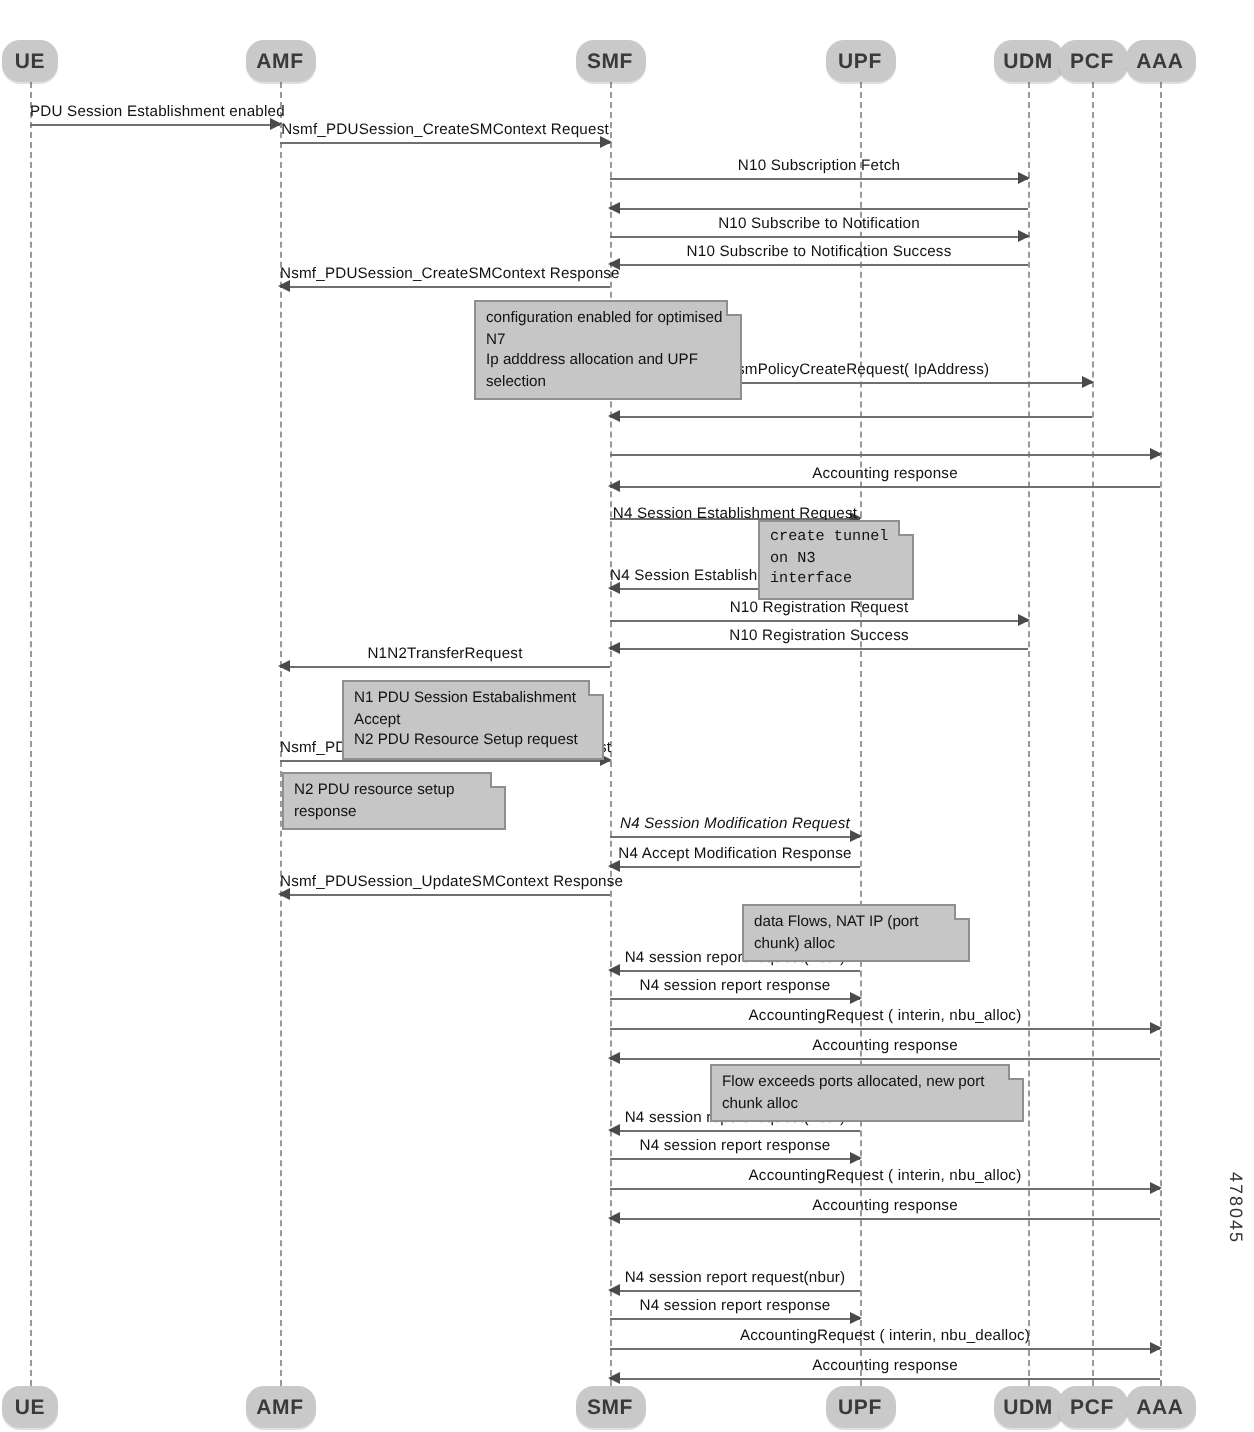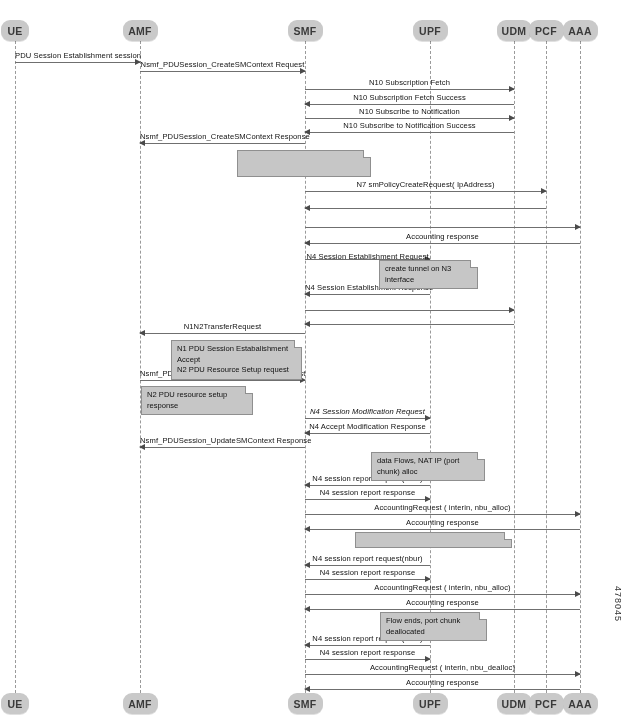--- a/index.html
+++ b/index.html
@@ -97,45 +97,46 @@
     <div class="actorbox" style="left: 528.5px; top: 693px; width: 35px;">
       <span>PCF</span>
     </div>
     <div class="actorbox" style="left: 562.5px; top: 20px; width: 35px;">
       <span>AAA</span>
     </div>
     <div class="actorbox" style="left: 562.5px; top: 693px; width: 35px;">
       <span>AAA</span>
     </div>
     <div class="msg right" style="left: 15px; top: 62px; width: 125px;"></div>
-    <div class="msglabel" style="left: 15px; width: 125px; top: 51px;">PDU Session Establishment session</div>
+    <div class="msglabel" style="left: 15px; width: 125px; top: 51px;">PDU Session Establishment enabled</div>
     <div class="msg right" style="left: 140px; top: 71px; width: 165px;"></div>
     <div class="msglabel" style="left: 140px; width: 165px; top: 60px;">Nsmf_PDUSession_CreateSMContext Request</div>
     <div class="msg right" style="left: 305px; top: 89px; width: 209px;"></div>
     <div class="msglabel" style="left: 305px; width: 209px; top: 78px;">N10 Subscription Fetch</div>
     <div class="msg left" style="left: 305px; top: 104px; width: 209px;"></div>
-    <div class="msglabel" style="left: 305px; width: 209px; top: 93px;">N10 Subscription Fetch Success</div>
     <div class="msg right" style="left: 305px; top: 118px; width: 209px;"></div>
     <div class="msglabel" style="left: 305px; width: 209px; top: 107px;">N10 Subscribe to Notification</div>
     <div class="msg left" style="left: 305px; top: 132px; width: 209px;"></div>
     <div class="msglabel" style="left: 305px; width: 209px; top: 121px;">N10 Subscribe to Notification Success</div>
     <div class="msg left" style="left: 140px; top: 143px; width: 165px;"></div>
     <div class="msglabel" style="left: 140px; width: 165px; top: 132px;">Nsmf_PDUSession_CreateSMContext Response</div>
     <div class="msg right" style="left: 305px; top: 191px; width: 241px;"></div>
     <div class="msglabel" style="left: 305px; width: 241px; top: 180px;">N7 smPolicyCreateRequest( IpAddress)</div>
     <div class="msg left" style="left: 305px; top: 208px; width: 241px;"></div>
     <div class="msg right" style="left: 305px; top: 227px; width: 275px;"></div>
     <div class="msg left" style="left: 305px; top: 243px; width: 275px;"></div>
     <div class="msglabel" style="left: 305px; width: 275px; top: 232px;">Accounting response</div>
     <div class="msg right" style="left: 305px; top: 259px; width: 125px;"></div>
     <div class="msglabel" style="left: 305px; width: 125px; top: 252px;">N4 Session Establishment Request</div>
     <div class="msg left" style="left: 305px; top: 294px; width: 125px;"></div>
     <div class="msglabel" style="left: 305px; width: 125px; top: 283px;">N4 Session Establishment Response</div>
     <div class="msg right" style="left: 305px; top: 310px; width: 209px;"></div>
+    <div class="msglabel" style="left: 305px; width: 209px; top: 299px;">N10 Registration Request</div>
     <div class="msg left" style="left: 305px; top: 324px; width: 209px;"></div>
+    <div class="msglabel" style="left: 305px; width: 209px; top: 313px;">N10 Registration Success</div>
     <div class="msg left" style="left: 140px; top: 333px; width: 165px;"></div>
     <div class="msglabel" style="left: 140px; width: 165px; top: 322px;">N1N2TransferRequest</div>
     <div class="msg right" style="left: 140px; top: 380px; width: 165px;"></div>
     <div class="msglabel" style="left: 140px; width: 165px; top: 369px;">Nsmf_PDUSession_UpdateSMContext Request</div>
     <div class="msg right" style="left: 305px; top: 418px; width: 125px;"></div>
     <div class="msglabel" style="left: 305px; width: 125px; top: 407px; font-style: italic;">N4 Session Modification Request</div>
     <div class="msg left" style="left: 305px; top: 433px; width: 125px;"></div>
     <div class="msglabel" style="left: 305px; width: 125px; top: 422px;">N4 Accept Modification Response</div>
     <div class="msg left" style="left: 140px; top: 447px; width: 165px;"></div>
     <div class="msglabel" style="left: 140px; width: 165px; top: 436px;">Nsmf_PDUSession_UpdateSMContext Response</div>
@@ -156,23 +157,23 @@
     <div class="msg left" style="left: 305px; top: 609px; width: 275px;"></div>
     <div class="msglabel" style="left: 305px; width: 275px; top: 598px;">Accounting response</div>
     <div class="msg left" style="left: 305px; top: 645px; width: 125px;"></div>
     <div class="msglabel" style="left: 305px; width: 125px; top: 634px;">N4 session report request(nbur)</div>
     <div class="msg right" style="left: 305px; top: 659px; width: 125px;"></div>
     <div class="msglabel" style="left: 305px; width: 125px; top: 648px;">N4 session report response</div>
     <div class="msg right" style="left: 305px; top: 674px; width: 275px;"></div>
     <div class="msglabel" style="left: 305px; width: 275px; top: 663px;">AccountingRequest ( interin, nbu_dealloc)</div>
     <div class="msg left" style="left: 305px; top: 689px; width: 275px;"></div>
     <div class="msglabel" style="left: 305px; width: 275px; top: 678px;">Accounting response</div>
-    <div class="note" style="left: 237px; top: 150px; width: 134px; min-height: 27px;"><span class="fold"></span></div>
-    <div class="note" style="left: 379px; top: 260px; width: 99px; min-height: 17px;"><span>create tunnel on N3 interface</span><span class="fold"></span></div>
+    <div class="note" style="left: 237px; top: 150px; width: 134px; min-height: 27px;"><span>configuration enabled for optimised N7
+Ip adddress allocation and UPF selection</span><span class="fold"></span></div>
+    <div class="note" style="left: 379px; top: 260px; width: 78px; min-height: 17px; font-family: Liberation Mono, monospace;"><span>create tunnel on N3 interface</span><span class="fold"></span></div>
     <div class="note" style="left: 171px; top: 340px; width: 131px; min-height: 26px;"><span>N1 PDU Session Estabalishment Accept
 N2 PDU Resource Setup request</span><span class="fold"></span></div>
     <div class="note" style="left: 141px; top: 386px; width: 112px; min-height: 16px;"><span>N2 PDU resource setup response</span><span class="fold"></span></div>
     <div class="note" style="left: 371px; top: 452px; width: 114px; min-height: 16px;"><span>data Flows, NAT IP (port chunk) alloc</span><span class="fold"></span></div>
-    <div class="note" style="left: 355px; top: 532px; width: 157px; min-height: 16px;"><span class="fold"></span></div>
-    <div class="note" style="left: 380px; top: 612px; width: 107px; min-height: 16px;"><span>Flow ends, port chunk deallocated</span><span class="fold"></span></div>
+    <div class="note" style="left: 355px; top: 532px; width: 157px; min-height: 16px;"><span>Flow exceeds ports allocated, new port chunk alloc</span><span class="fold"></span></div>
   </div>
 
 <div id="sideid">478045</div>
 
 </body></html>

